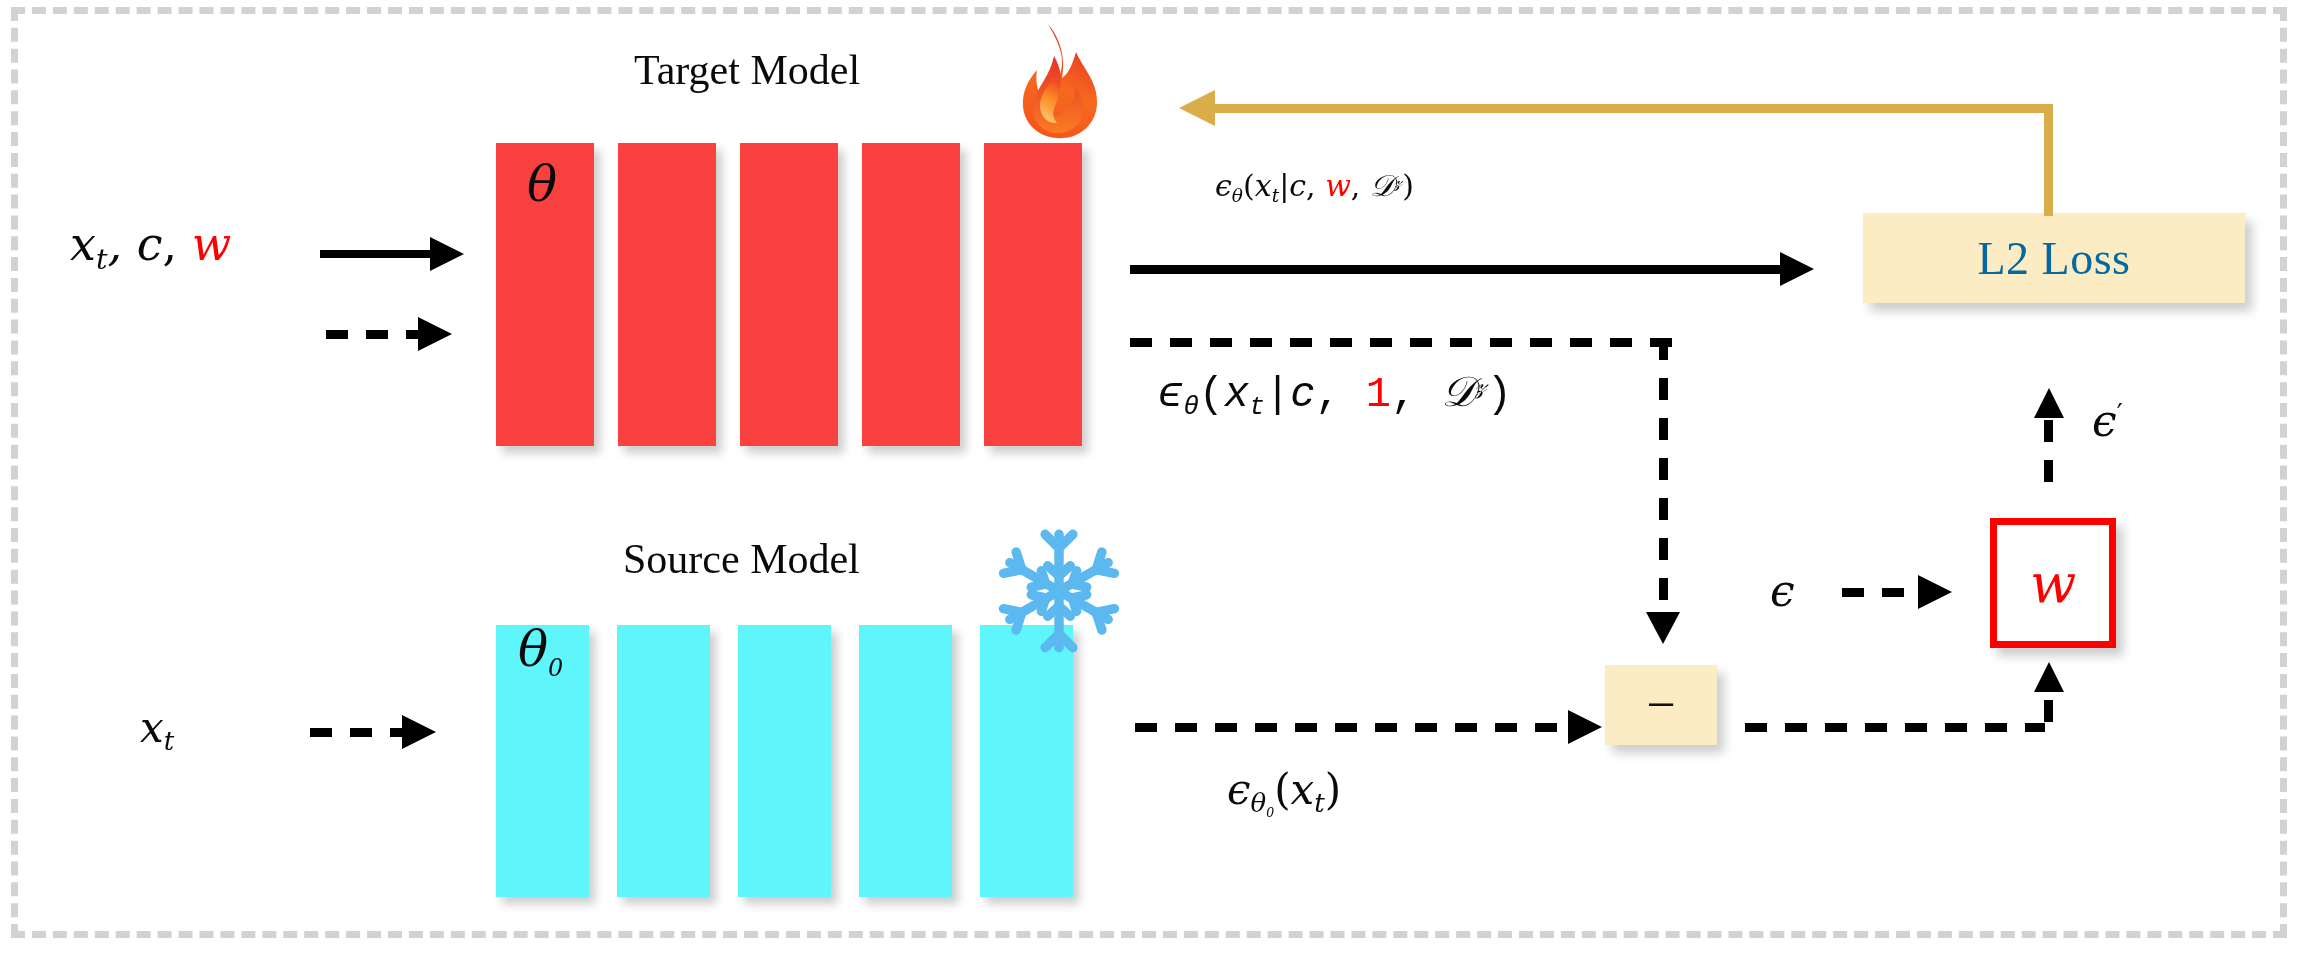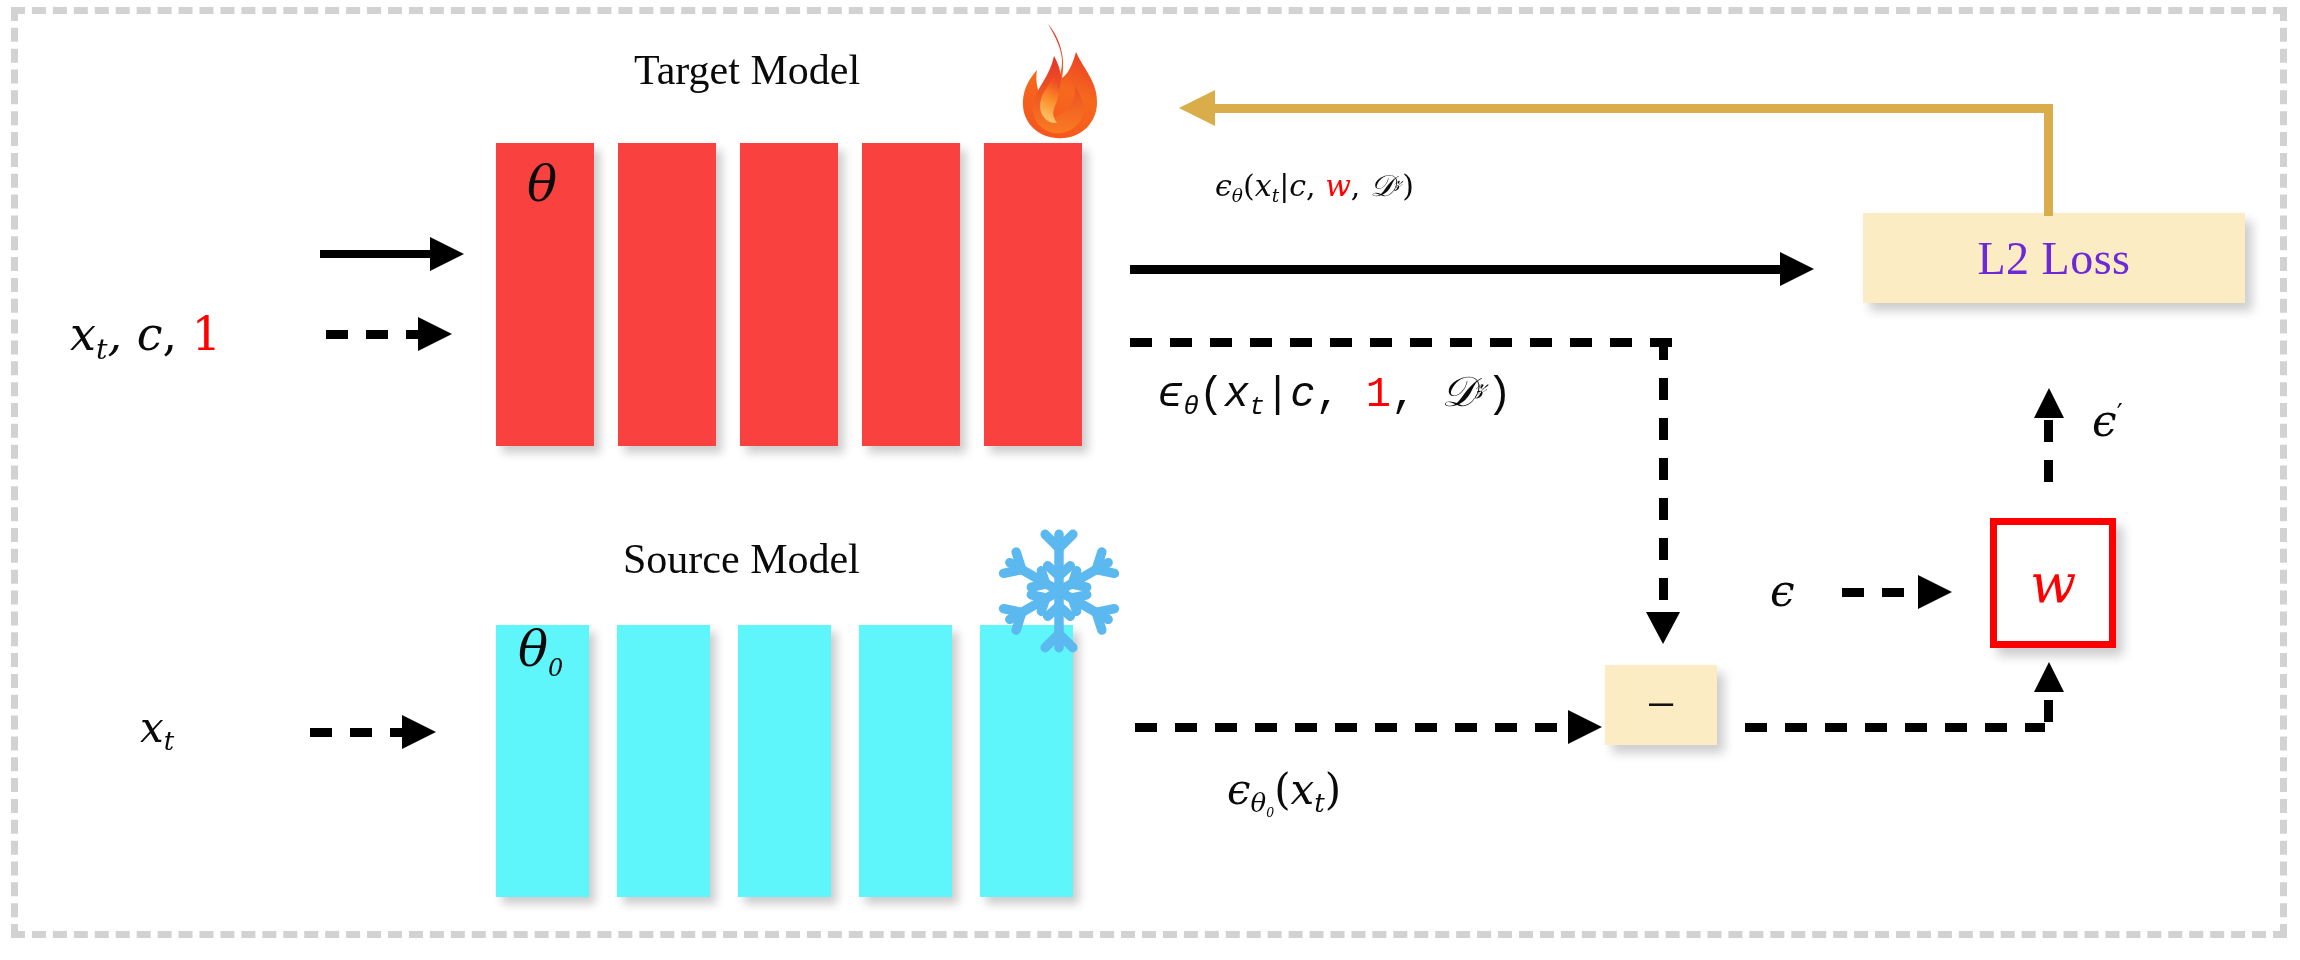--- a/index.html
+++ b/index.html
@@ -139,21 +139,21 @@
   .loss-box {
     position: absolute;
     background: #fbecc4;
     display: flex;
     align-items: center;
     justify-content: center;
     box-shadow: 7px 8px 10px rgba(0,0,0,0.20);
   }
   .loss-box span {
     font-size: 46px;
-    color: #6d28d9;
+    color: #0369a1;
     letter-spacing: 0.5px;
   }
 
   .minus-box {
     position: absolute;
     background: #fbecc4;
     display: flex;
     align-items: center;
     justify-content: center;
     box-shadow: 7px 8px 10px rgba(0,0,0,0.20);
@@ -228,26 +228,26 @@
           <stop offset="0%" stop-color="#f97c22"></stop>
           <stop offset="100%" stop-color="#e63327"></stop>
         </linearGradient>
       </defs>
       <path d="M44 6 C58 30 62 44 54 62 C49 73 46 82 50 92 C38 86 30 70 33 52 C24 62 18 74 19 88 C20 104 32 118 52 120 C76 122 92 106 93 86 C94 64 80 52 72 34 C68 48 64 56 58 60 C62 40 56 20 44 6 Z" fill="url(#fg1)"></path>
       <path d="M50 38 C60 56 58 68 52 78 C48 85 47 92 50 99 C62 96 72 84 71 68 C78 78 82 90 78 100 C72 112 58 118 46 114 C32 109 26 96 30 82 C34 68 46 58 50 38 Z" fill="url(#fg3)"></path>
       <path d="M50 58 C57 70 55 80 51 88 C48 94 49 100 53 105 C44 106 36 98 36 88 C36 76 45 68 50 58 Z" fill="url(#fg2)"></path>
     </svg>
   </div>
 
+  <div class="math" style="left:70px; top:217px; font-size:46px;">
+    <i>x</i><span class="sub">t</span><i>,&nbsp;c</i>,&nbsp;<i class="red">w</i>
+  </div>
   <div class="arrow-line" style="left:320px; top:250px; width:115px; height:8px;"></div>
   <div class="arrow-head-right" style="left:430px; top:237px;"></div>
 
-  <div class="math" style="left:70px; top:307px; font-size:46px;">
-    <i>x</i><span class="sub">t</span><i>,&nbsp;c</i>,&nbsp;<span class="red upr">1</span>
-  </div>
   <div class="dash-h" style="left:326px; top:330px; width:100px;"></div>
   <div class="arrow-head-right" style="left:418px; top:317px;"></div>
 
   <div class="model-caption" style="left:623px; top:535px;">Source Model</div>
 
   <div class="bar bar-cyan" style="left:496px; top:625px; width:93px; height:272px;"></div>
   <div class="bar bar-cyan" style="left:617px; top:625px; width:93px; height:272px;"></div>
   <div class="bar bar-cyan" style="left:738px; top:625px; width:93px; height:272px;"></div>
   <div class="bar bar-cyan" style="left:859px; top:625px; width:93px; height:272px;"></div>
   <div class="bar bar-cyan" style="left:980px; top:625px; width:93px; height:272px;"></div>

